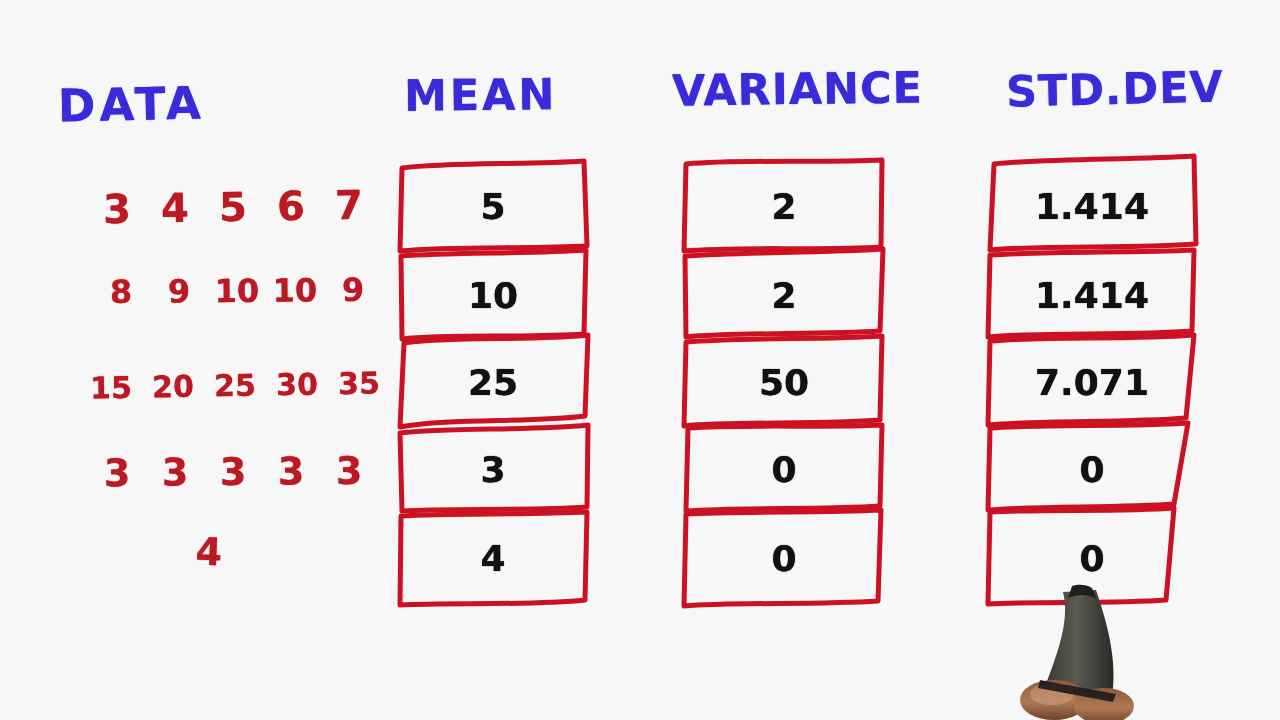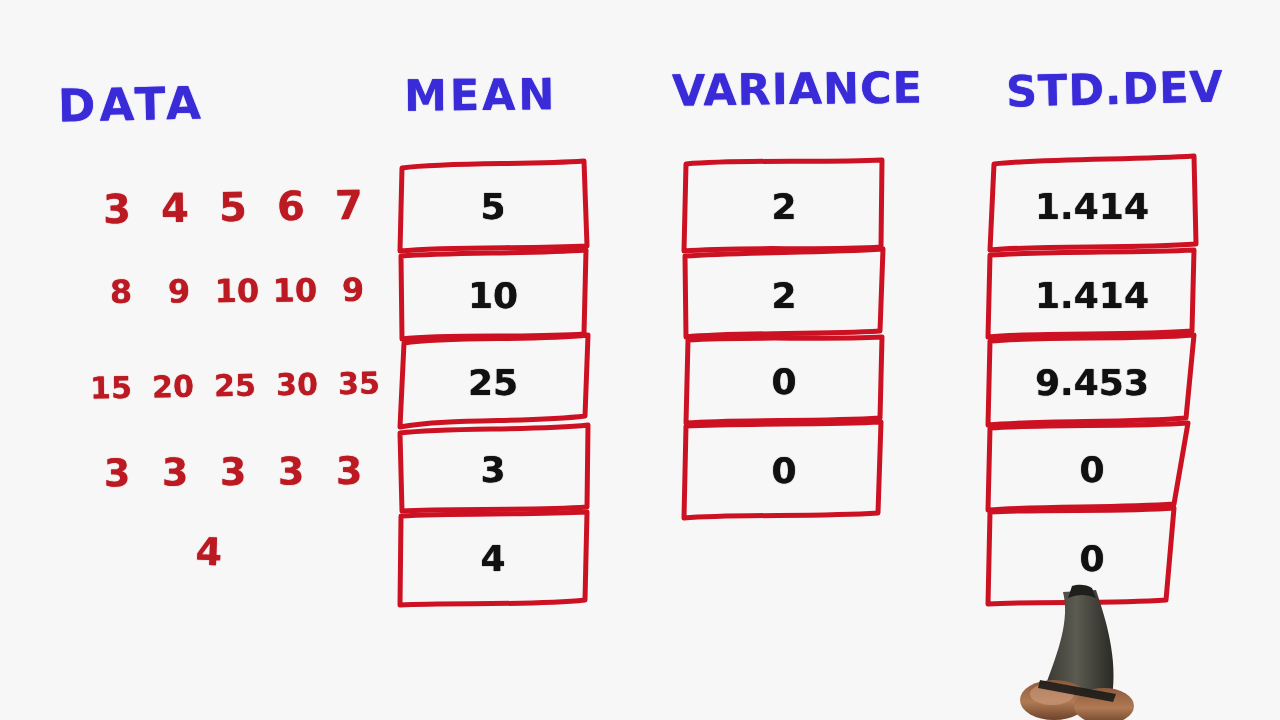--- a/index.html
+++ b/index.html
@@ -224,20 +224,28 @@
 
     <div class="cellwrap">
       <div class="cell" style="height:86px;">
         <svg viewBox="0 0 224 106" preserveAspectRatio="none">
           <path d="M13,14 C70,10 150,11 211,7 L208,89 C148,93 64,90 14,95 Z"></path>
         </svg>
         <span class="val">2</span>
       </div>
     </div>
 
+    <div class="cellwrap">
+      <div class="cell" style="height:88px;">
+        <svg viewBox="0 0 224 108" preserveAspectRatio="none">
+          <path d="M14,14 C72,9 152,12 210,8 L208,92 C146,97 62,93 12,98 Z"></path>
+        </svg>
+        <span class="val">50</span>
+      </div>
+    </div>
 
     <div class="cellwrap">
       <div class="cell" style="height:86px;">
         <svg viewBox="0 0 224 106" preserveAspectRatio="none">
           <path d="M16,12 C72,8 152,12 210,9 L208,90 C148,94 66,91 14,95 Z"></path>
         </svg>
         <span class="val">0</span>
       </div>
     </div>
 
@@ -269,21 +277,21 @@
         </svg>
         <span class="val">1.414</span>
       </div>
     </div>
 
     <div class="cellwrap">
       <div class="cell" style="height:88px;">
         <svg viewBox="0 0 232 108" preserveAspectRatio="none">
           <path d="M14,13 C74,8 156,12 218,7 L210,90 C150,95 64,92 12,97 Z"></path>
         </svg>
-        <span class="val">9.453</span>
+        <span class="val">7.071</span>
       </div>
     </div>
 
     <div class="cellwrap">
       <div class="cell" style="height:86px;">
         <svg viewBox="0 0 232 106" preserveAspectRatio="none">
           <path d="M14,12 C72,8 152,11 212,7 L198,88 C142,92 62,90 12,94 Z"></path>
         </svg>
         <span class="val">0</span>
       </div>

